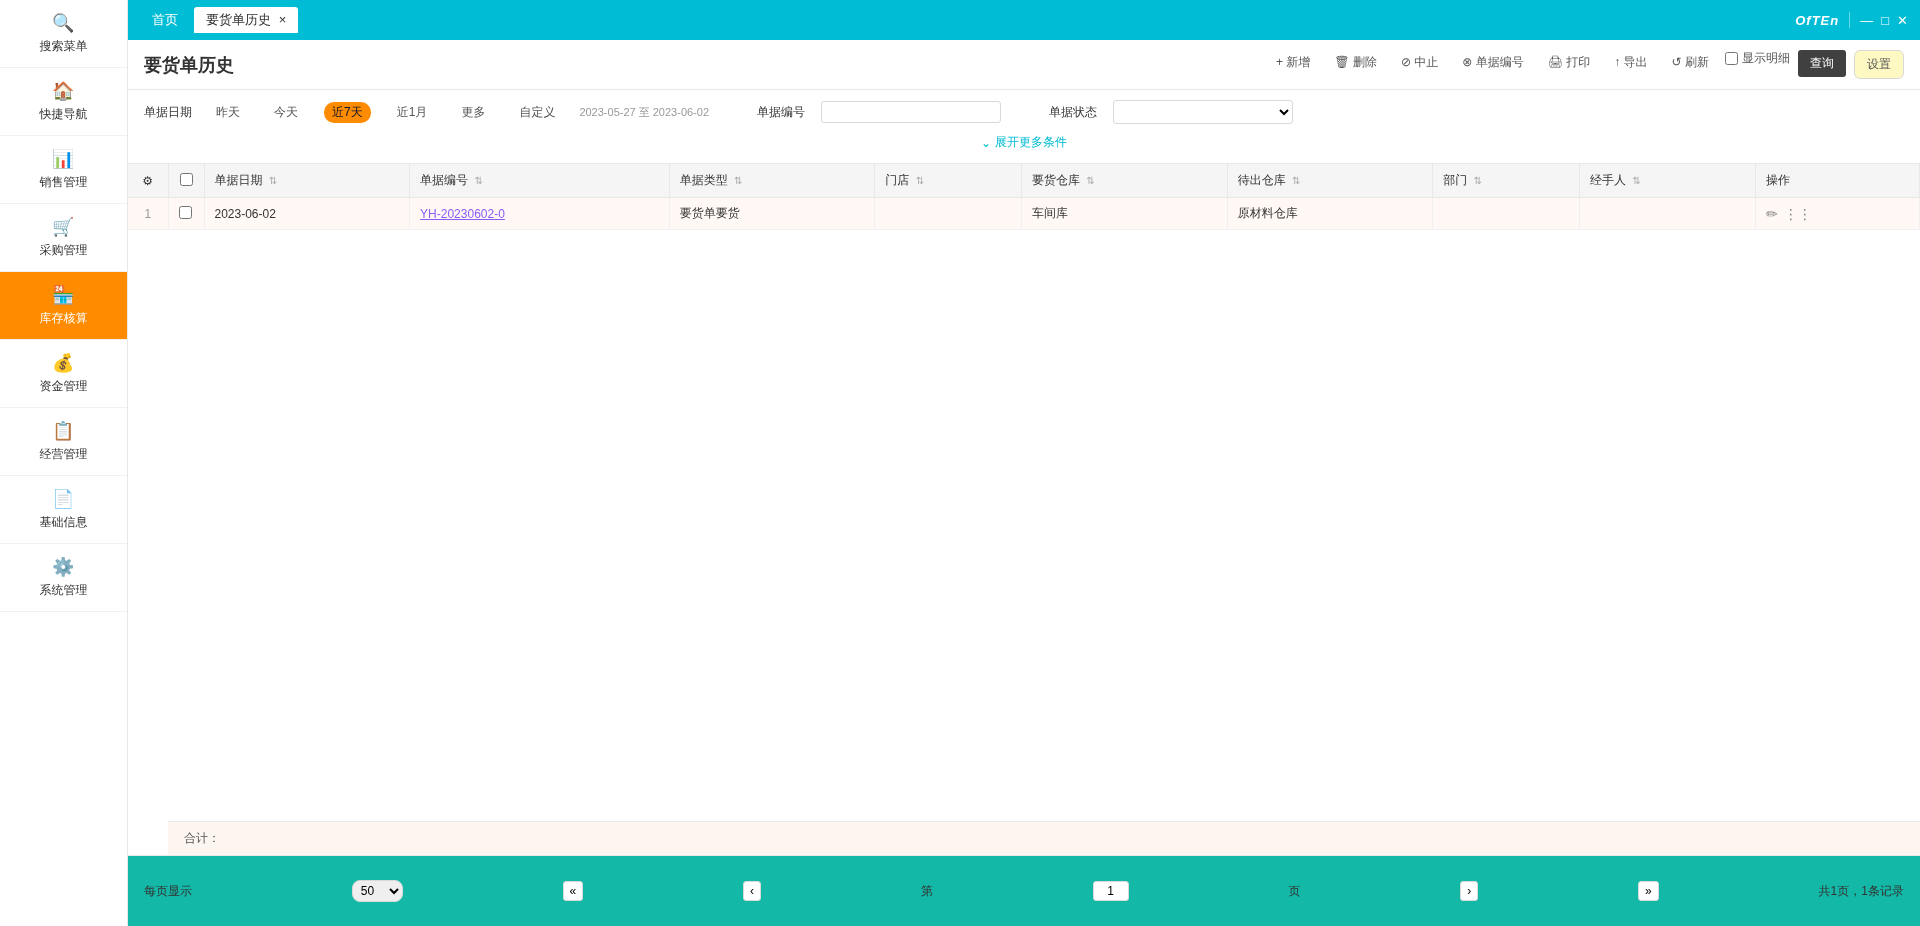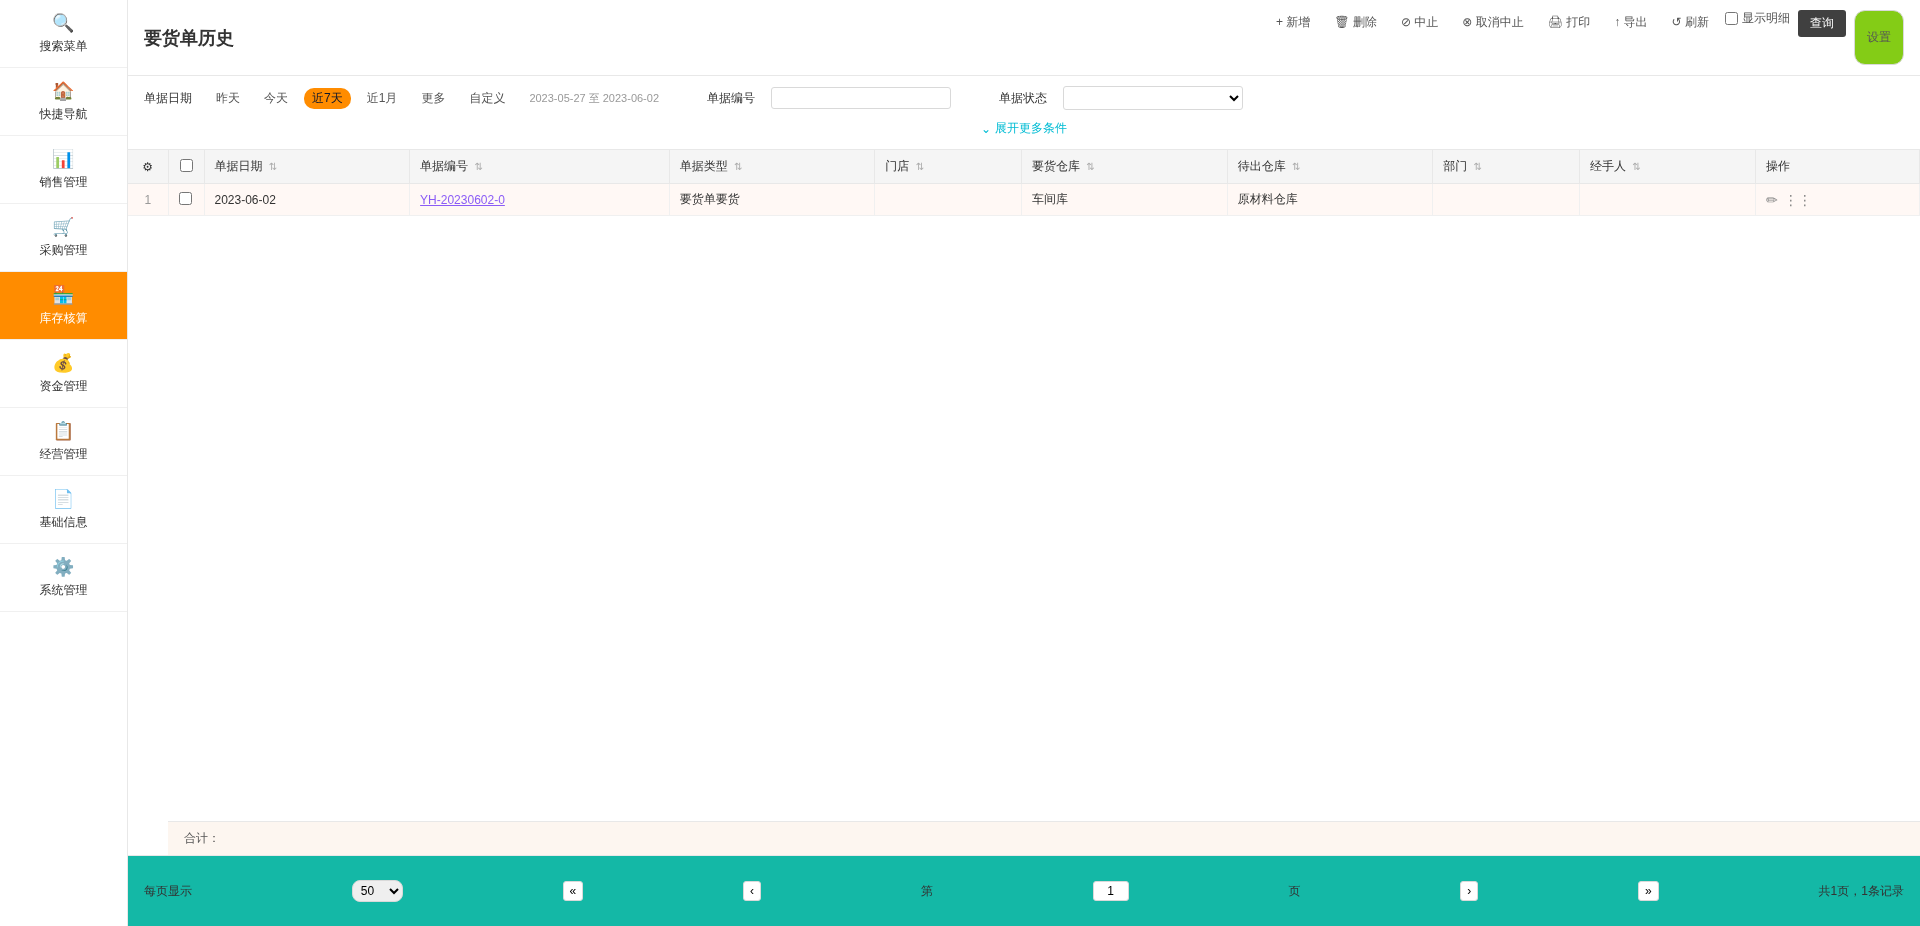--- a/index.html
+++ b/index.html
@@ -99,25 +99,25 @@
       border: none;
       background: transparent;
     }
     .toolbar-btn.primary {
       background: #404040;
       color: #fff;
       border-radius: 3px;
       padding: 5px 12px;
     }
     .toolbar-btn.secondary {
-      background: #84cc16;
+      background: #fef9c3;
       color: #555;
       border: 1px solid #d9d9d9;
-      border-radius: 11px;
-      padding: 18px 12px;
+      border-radius: 6px;
+      padding: 5px 12px;
     }
     .show-detail-check {
       display: flex;
       align-items: center;
       gap: 4px;
       font-size: 12px;
       color: #555;
       cursor: pointer;
     }
 
@@ -136,21 +136,21 @@
     }
     .filter-label {
       color: #333;
       font-size: 12px;
       white-space: nowrap;
       min-width: 48px;
     }
     .filter-date-options {
       display: flex;
       align-items: center;
-      gap: 8px;
+      gap: 18px;
     }
     .date-btn {
       padding: 2px 8px;
       border-radius: 10px;
       font-size: 12px;
       cursor: pointer;
       color: #555;
       border: none;
       background: transparent;
     }
@@ -318,30 +318,43 @@
       <span>基础信息</span>
     </div>
     <div class="sidebar-item">
       <span class="icon">⚙️</span>
       <span>系统管理</span>
     </div>
   </div>
 
 <div class="main-container">
 
+  <div class="top-bar">
+
+    <div class="top-bar-tab">首页</div>
+      <div class="top-bar-tab active">要货单历史 <span style="cursor:pointer;margin-left:4px;">×</span></div>
+      <div class="top-bar-spacer"></div>
+    <div class="top-bar-actions">
+      <span style="font-style:italic;font-weight:bold;letter-spacing:1px;">OfTEn</span>
+      <div class="divider-v"></div>
+      <span>—</span>
+      <span>□</span>
+      <span>✕</span>
+    </div>
+  </div>
 
   <div class="content-area">
 
     <div class="page-title-bar">
       <div class="page-title">要货单历史</div>
       <div class="toolbar-actions">
         <button class="toolbar-btn">+ 新增</button>
         <button class="toolbar-btn">🗑 删除</button>
         <button class="toolbar-btn">⊘ 中止</button>
-        <button class="toolbar-btn">⊗ 取消中止</button>
+        <button class="toolbar-btn">⊗ 单据编号</button>
         <button class="toolbar-btn">🖨 打印</button>
         <button class="toolbar-btn">↑ 导出</button>
         <button class="toolbar-btn">↺ 刷新</button>
         <div class="show-detail-check">
           <input type="checkbox" style="">
           <span>显示明细</span>
         </div>
         <button class="toolbar-btn primary">查询</button>
         <button class="toolbar-btn secondary">设置</button>
       </div>

